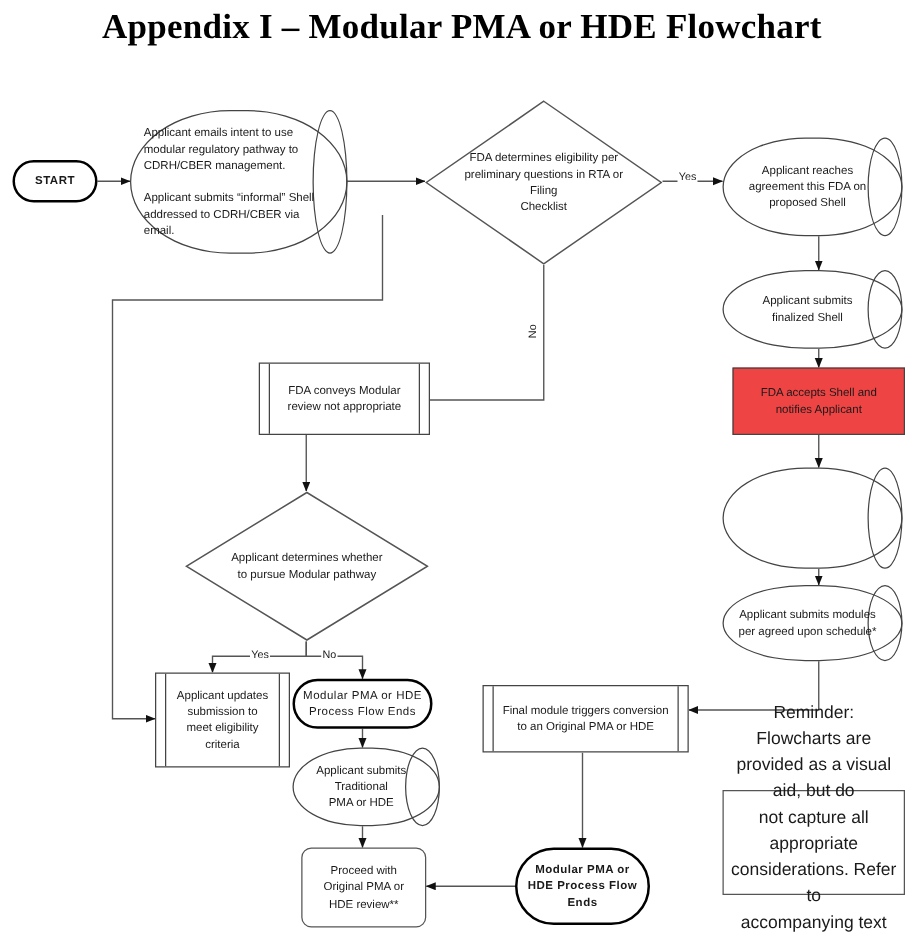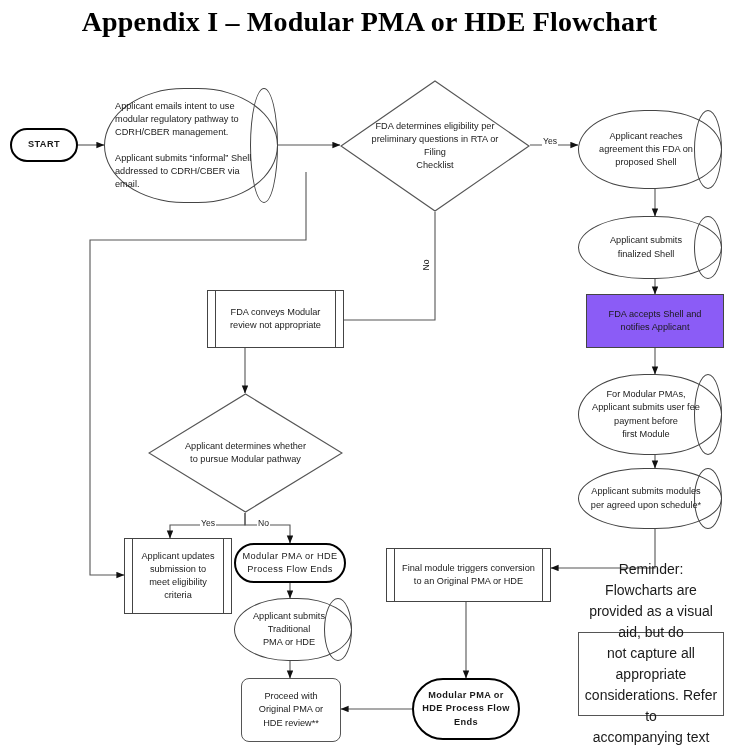--- a/index.html
+++ b/index.html
@@ -54,21 +54,21 @@
   }
   .term-thin {
     border: 1px solid #555;
     border-radius: 8px;
     background: #fff;
     font-weight: normal;
   }
   
   .rect {
     border: 1px solid #444;
-    background: #8b5cf6;
+    background: #ef4444;
   }
   
   .pproc {
     border: 1px solid #444;
     background: #fff;
   }
   .pproc::before, .pproc::after {
     content: "";
     position: absolute;
     top: 0; bottom: 0;
@@ -212,24 +212,20 @@
 finalized Shell</span>
 </div>
 
 <div class="node rect" style="left:586px; top:294px; width:138px; height:54px;">
   <span>FDA accepts Shell and
 notifies Applicant</span>
 </div>
 
 <div class="node cyl" style="left:578px; top:374px; width:144px; height:81px;">
   <span class="cylcap"></span>
-  <span class="cylbody">For Modular PMAs,
-Applicant submits user fee
-payment before
-first Module</span>
 </div>
 
 <div class="node cyl" style="left:578px; top:468px; width:144px; height:61px;">
   <span class="cylcap"></span>
   <span class="cylbody">Applicant submits modules
 per agreed upon schedule*</span>
 </div>
 
 <div class="node pproc" style="left:181px; top:290px; width:137px; height:58px;margin-left:26px;">
   <span>FDA conveys Modular

